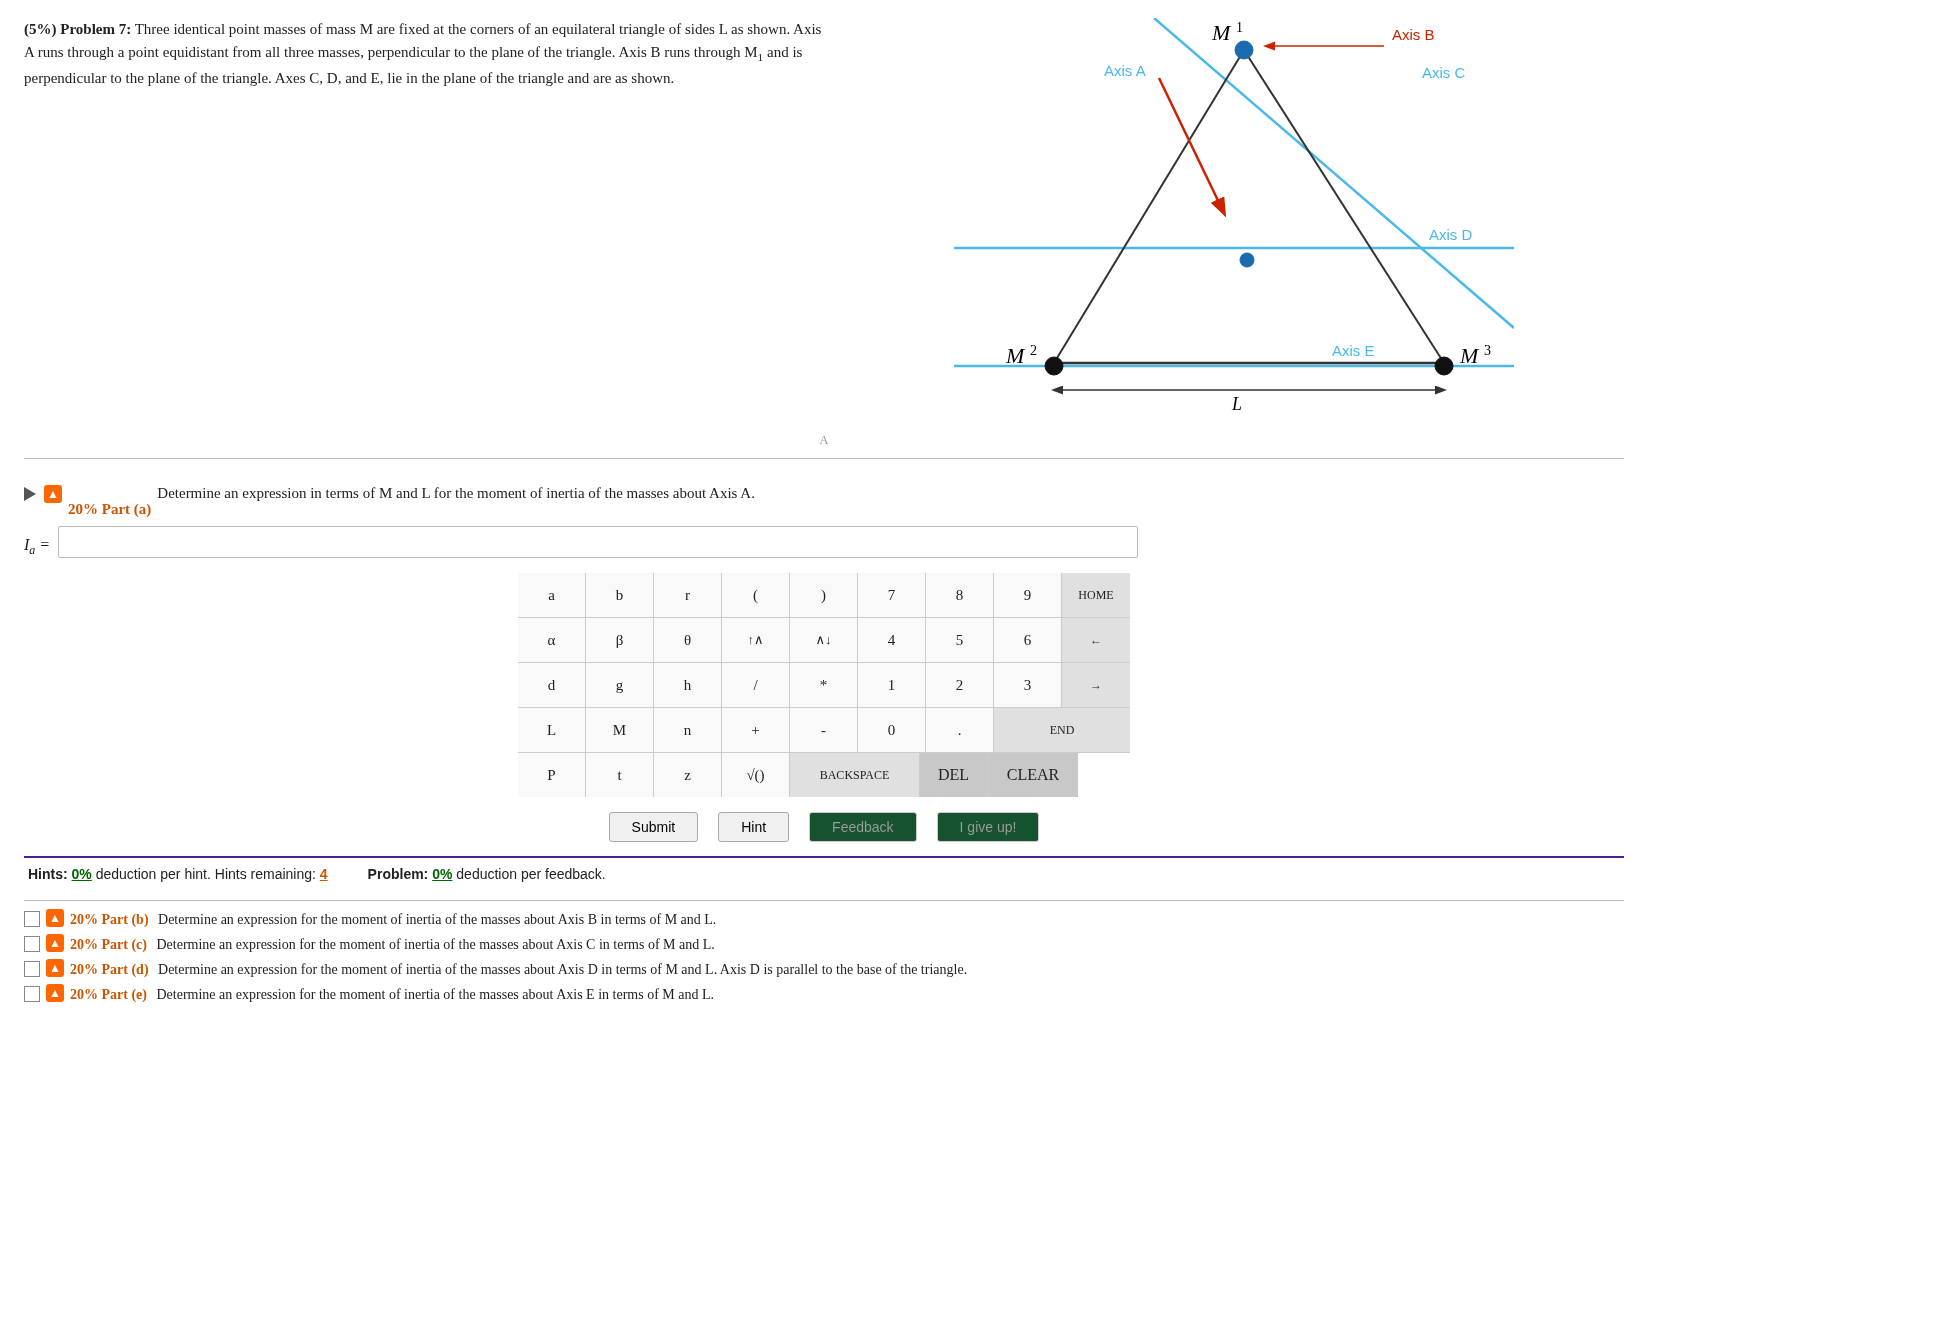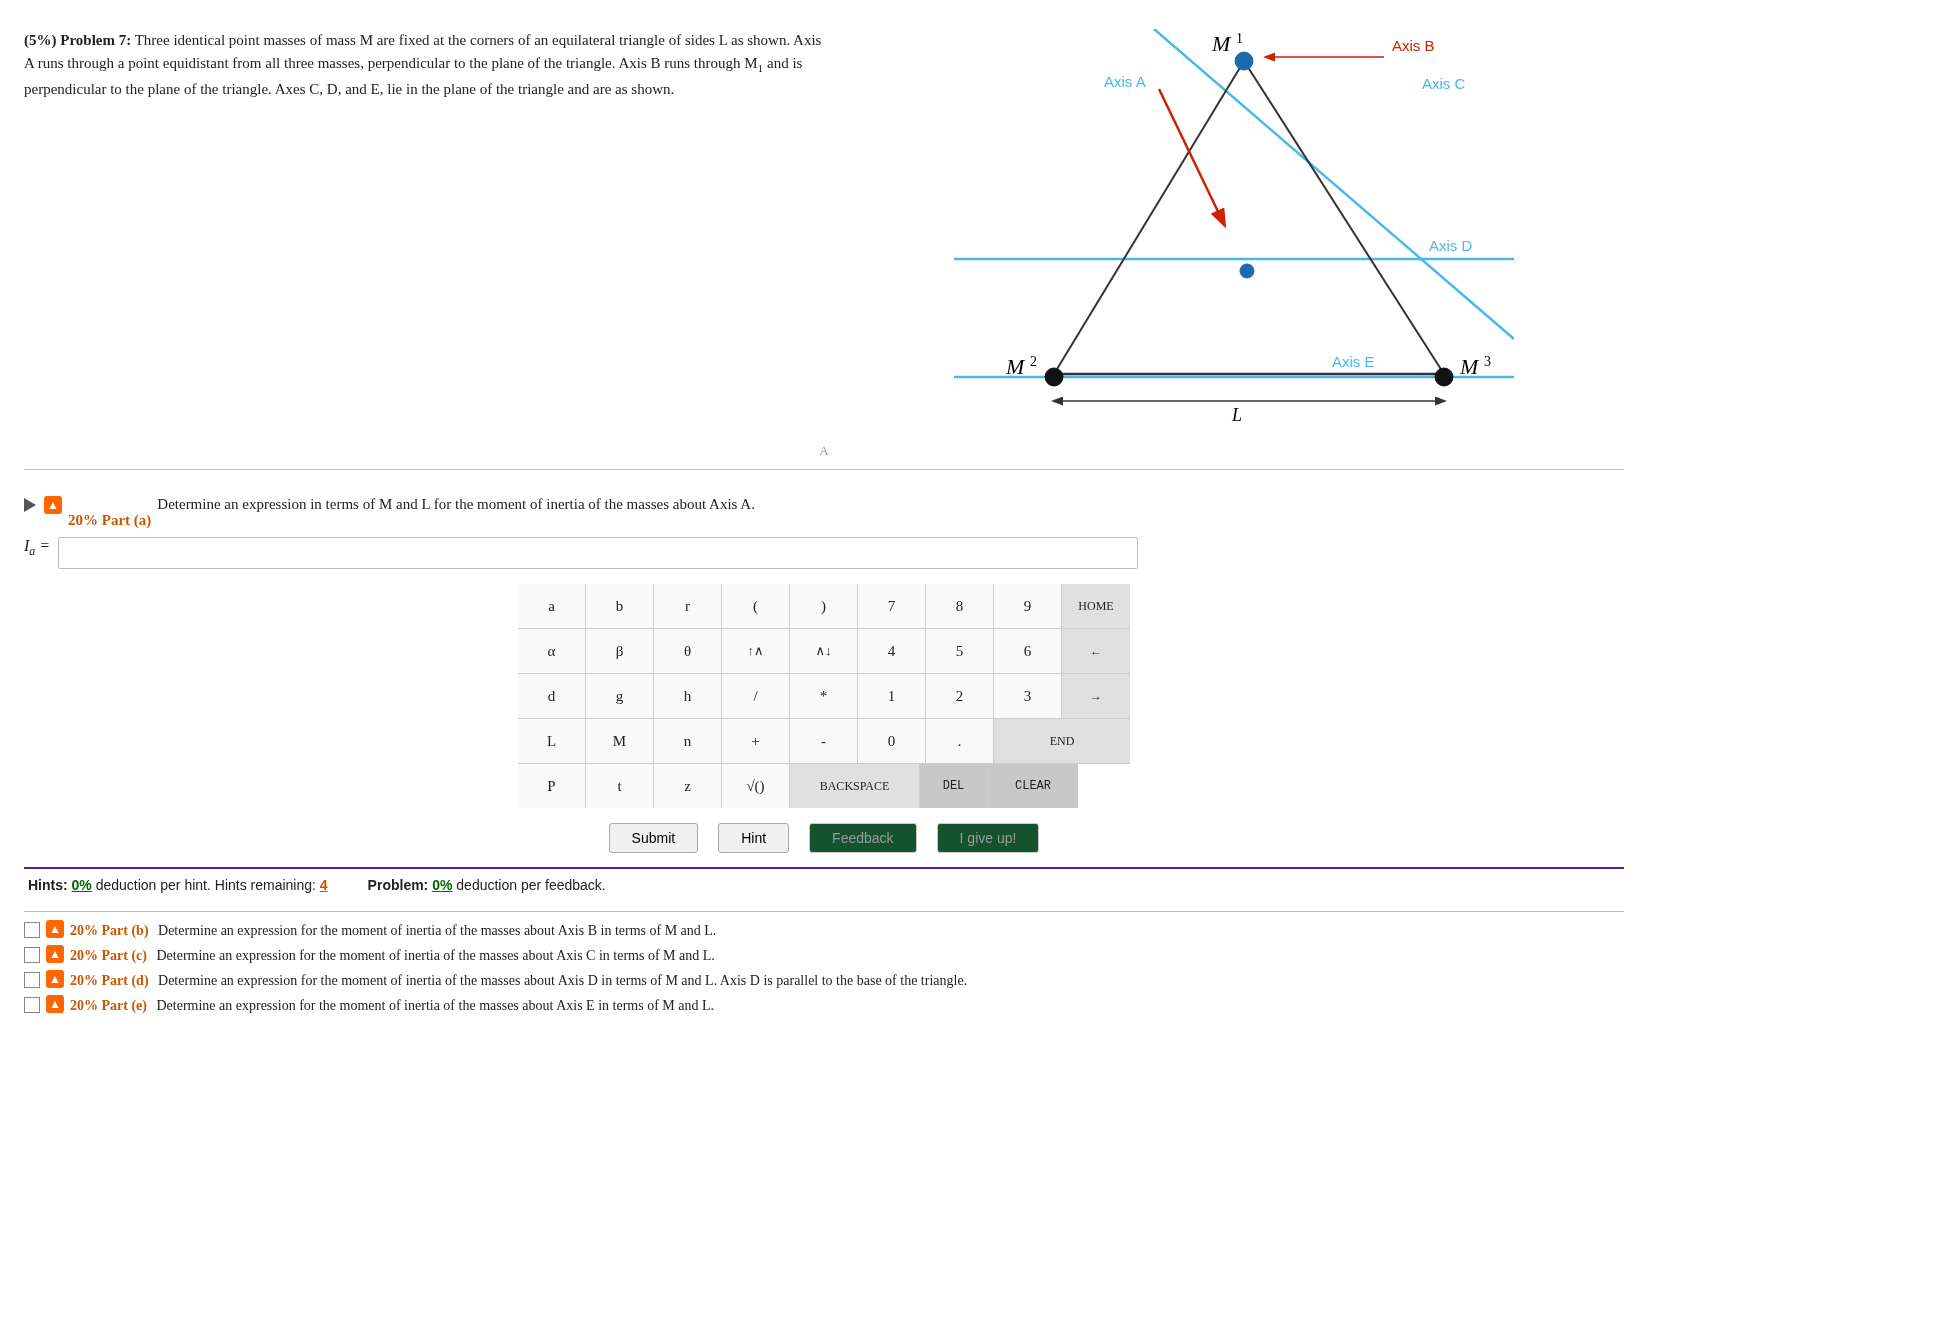--- a/index.html
+++ b/index.html
@@ -7,21 +7,21 @@
       font-family: Georgia, 'Times New Roman', serif;
       font-size: 15px;
       background: #fff;
       color: #222;
       width: 1948px;
       min-height: 1340px;
     }
     .page {
       width: 1648px;
       min-height: 1340px;
-      padding: 29px 24px 24px 24px;
+      padding: 18px 24px 24px 24px;
       background: #fff;
     }
     
     .top-section {
       display: flex;
       flex-direction: row;
       align-items: flex-start;
       width: 100%;
       margin-bottom: 10px;
     }
@@ -79,21 +79,21 @@
     }
     .part-label-orange {
       color: #cc5500;
       font-weight: bold;
       margin-right: 6px;
       margin-top: 32px;
     }
     
     .input-row {
       display: flex;
-      align-items: flex-start;
+      align-items: flex-end;
       margin-bottom: 14px;
       font-size: 16px;
     }
     .input-label {
       font-style: italic;
       margin-right: 8px;
       font-size: 16px;
     }
     .answer-input {
       flex: 1;
@@ -143,22 +143,21 @@
     }
     .kb-cell.wider {
       min-width: 130px;
     }
     .kb-cell.gray-bg {
       background: #e0e0e0;
       font-size: 12px;
     }
     .kb-cell.dark-gray-bg {
       background: #c8c8c8;
-      font-size: 12px;
-      font-family: Liberation Mono, monospace;
+      font-size: 16px;
     }
     
     .action-buttons {
       display: flex;
       justify-content: center;
       gap: 20px;
       margin-bottom: 14px;
     }
     .action-btn {
       padding: 6px 22px;

